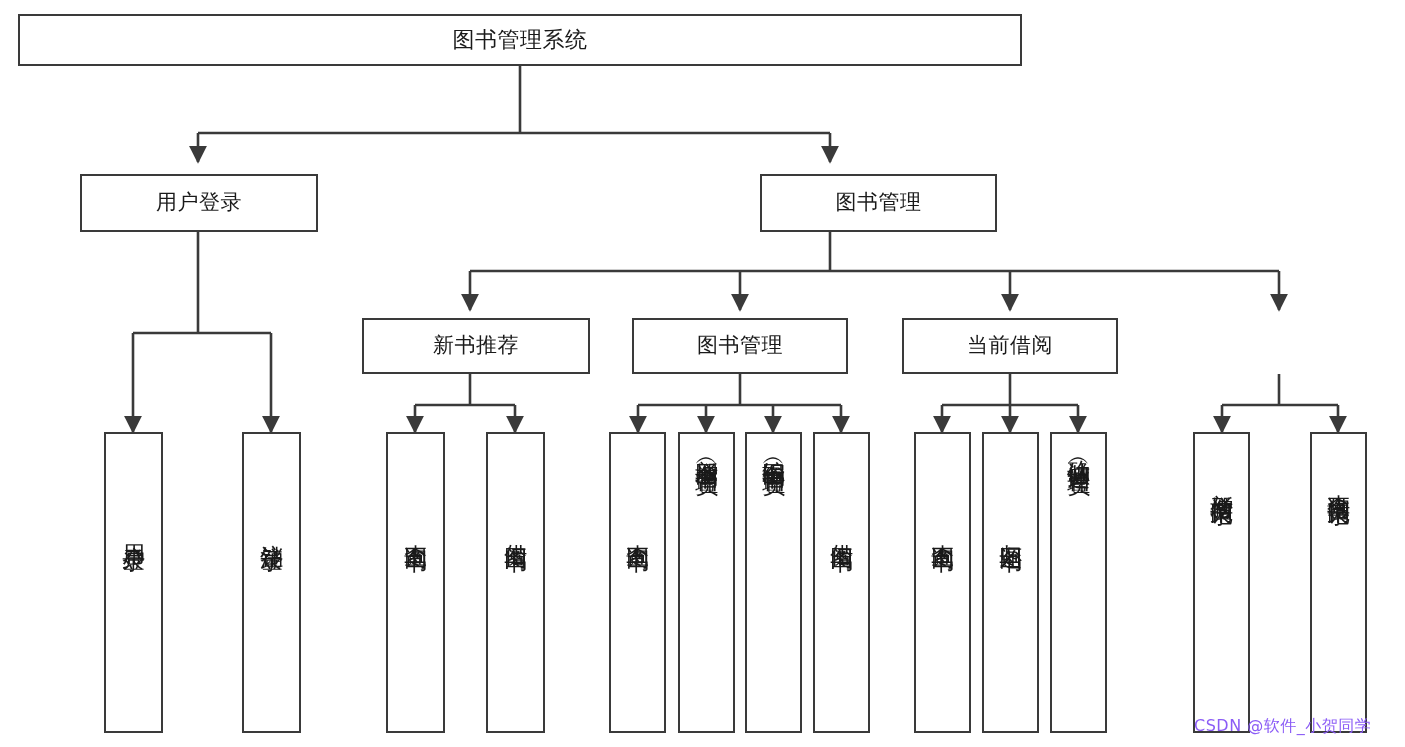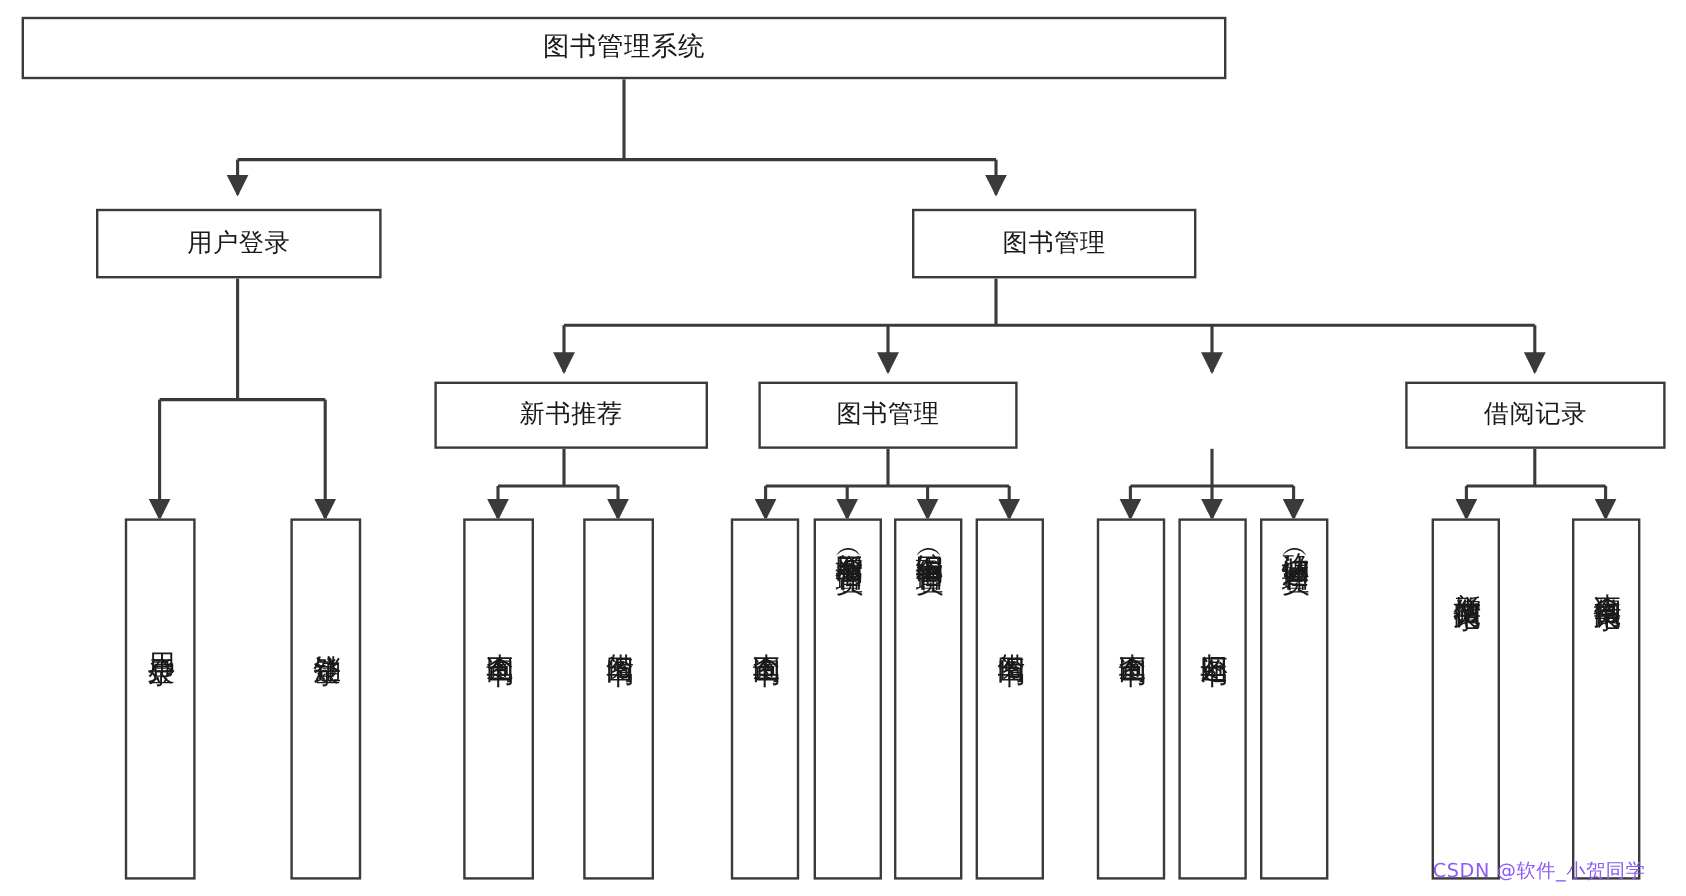--- a/index.html
+++ b/index.html
@@ -141,22 +141,22 @@
   <div class="node horiz" style="left:712px; top:174px; width:237px; height:58px;margin-left:48px;">
     <span class="label">图书管理</span>
   </div>
 
   <div class="node horiz" style="left:362px; top:318px; width:228px; height:56px;">
     <span class="label">新书推荐</span>
   </div>
   <div class="node horiz" style="left:632px; top:318px; width:216px; height:56px;">
     <span class="label">图书管理</span>
   </div>
-  <div class="node horiz" style="left:1171px; top:318px; width:217px; height:56px;">
-    <span class="label">借阅记录</span>
+  <div class="node horiz" style="left:902px; top:318px; width:216px; height:56px;">
+    <span class="label">当前借阅</span>
   </div>
 
   <div class="node vert" style="left:104px; top:432px; width:59px; height:301px; padding-top:92px;">
     <span class="label">用户登录</span>
   </div>
   <div class="node vert" style="left:242px; top:432px; width:59px; height:301px; padding-top:92px;">
     <span class="label">注销登录</span>
   </div>
 
   <div class="node vert" style="left:386px; top:432px; width:59px; height:301px; padding-top:92px;">

